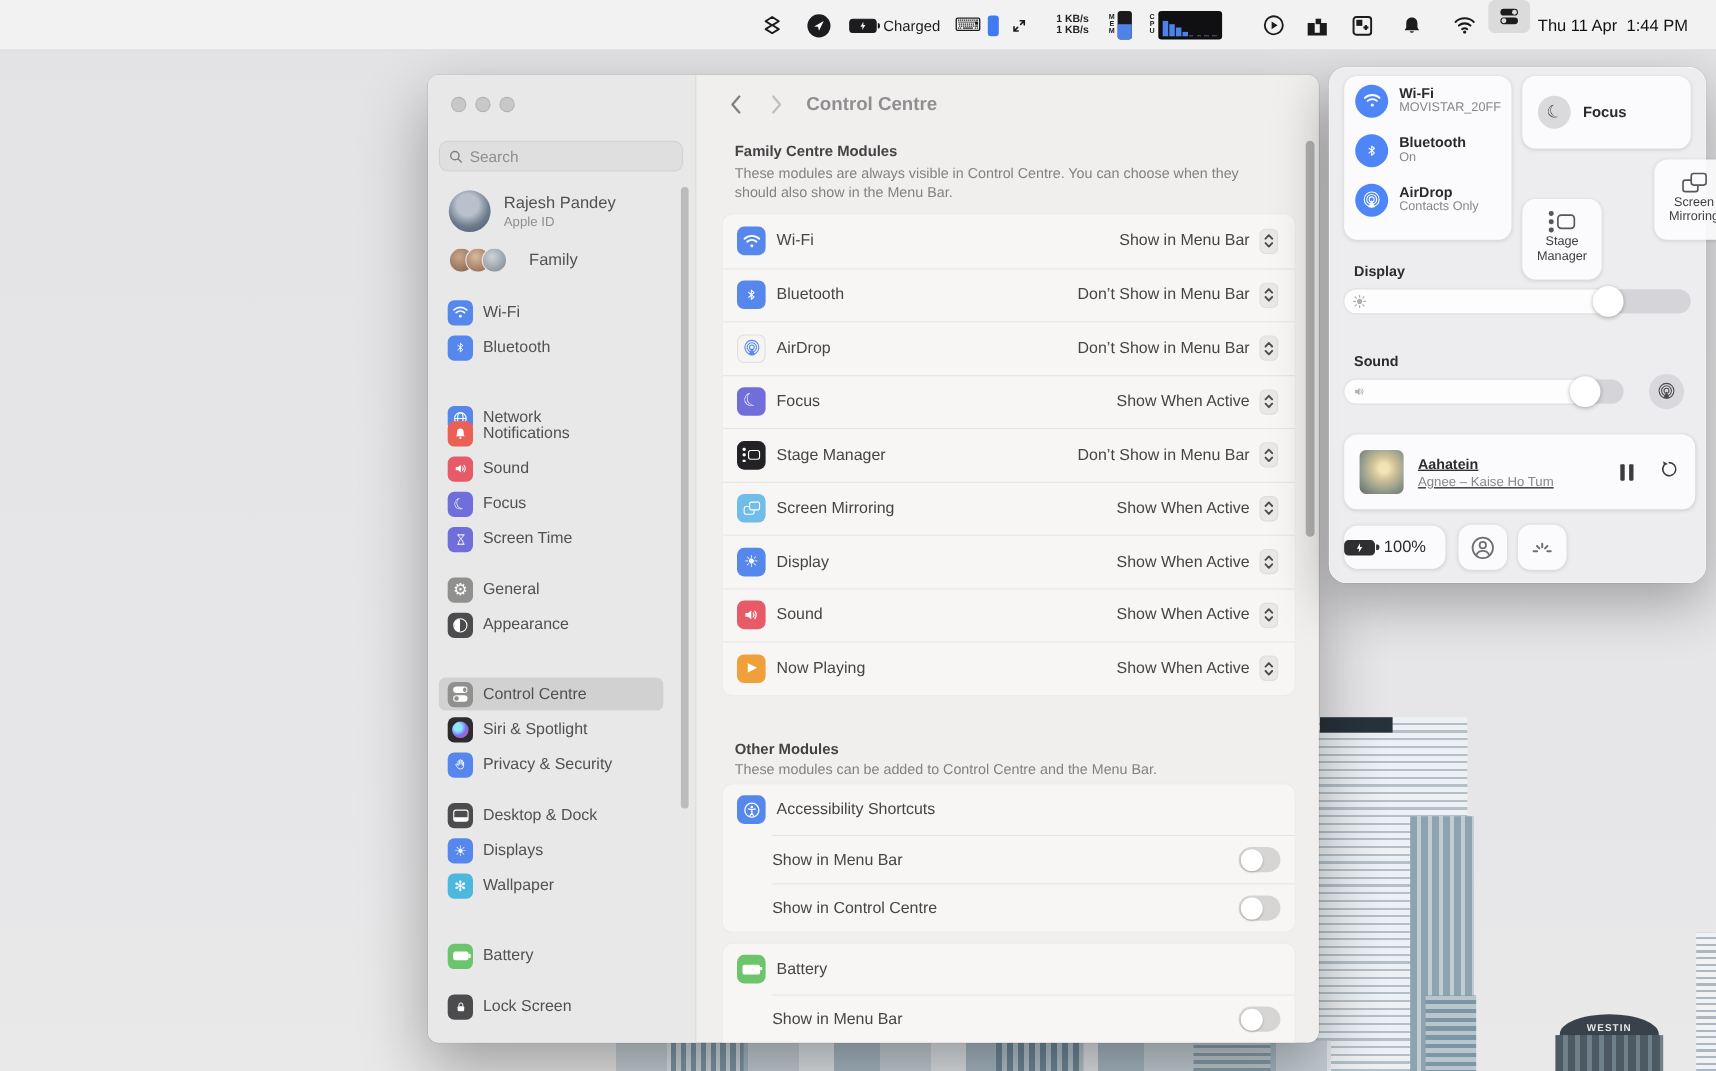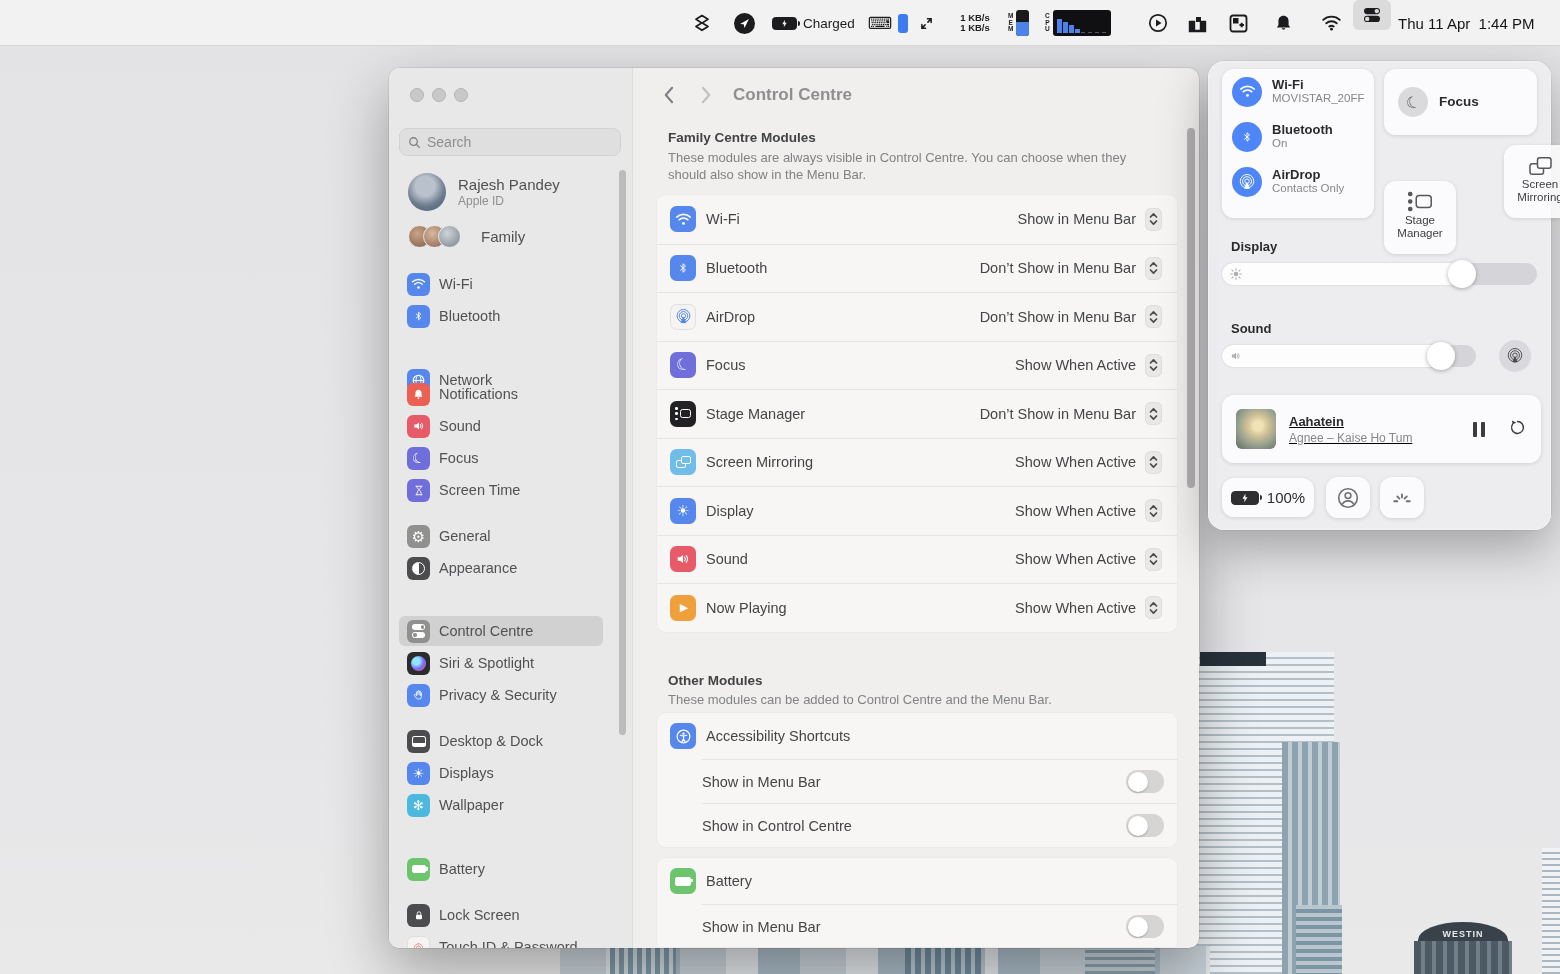--- a/index.html
+++ b/index.html
@@ -411,28 +411,20 @@
 
     <div class="sb-item" style="top:832px;">
       <span class="sb-ic ic-dark">
           <svg width="12" height="13" viewBox="0 0 24 24">
             <rect x="6" y="10.5" width="12" height="9" rx="2" fill="#fff"></rect>
             <path d="M8.5 10.5V8a3.5 3.5 0 0 1 7 0v2.5" stroke="#fff" stroke-width="1.8" fill="none"></path>
           </svg>
         </span>
       <span>Lock Screen</span>
     </div>
-    <div class="sb-item" style="top:864px;">
-      <span class="sb-ic ic-white">
-          <svg width="13" height="13" viewBox="0 0 24 24">
-            <path d="M12 5a8 8 0 0 0-8 8M12 5a8 8 0 0 1 8 8M12 9a4.5 4.5 0 0 0-4.5 4.5M12 9a4.5 4.5 0 0 1 4.5 4.5M12 13v5" stroke="#e7848d" stroke-width="1.6" fill="none" stroke-linecap="round"></path>
-          </svg>
-        </span>
-      <span>Touch ID &amp; Password</span>
-    </div>
 
     <div class="sb-scroll"></div>
   </div>
 
   <div class="content">
     <div class="nav-back">
       <svg width="11" height="18" viewBox="0 0 12 20">
           <path d="M10 2L3 10l7 8" stroke="#7f7f83" stroke-width="2.3" fill="none" stroke-linecap="round" stroke-linejoin="round"></path>
         </svg>
     </div>
@@ -733,21 +725,21 @@
         <i></i>
       </span>
     <span style="margin-left:10px;">
       <svg width="19" height="19" viewBox="0 0 24 24">
           <path d="M12 4.5a7.5 7.5 0 1 1-6.2 3.3" stroke="#3c3c40" stroke-width="1.8" fill="none" stroke-linecap="round"></path>
           <path d="M5 3l.8 5L10.5 6z" fill="#3c3c40"></path>
         </svg>
     </span>
   </div>
 
-  <div class="cc-card" style="left:14px;top:417px;width:92px;height:39px;display:flex;align-items:center;justify-content:center;">
+  <div class="cc-card" style="left:14px;top:417px;width:92px;height:39px;display:flex;align-items:center;">
     <span class="cc-batt-body">
         <svg width="10" height="10" viewBox="0 0 12 12">
           <path d="M6.5 1 L3 7h2.5L5 11 L9 5H6.5z" fill="#fff"></path>
         </svg>
       </span>
     <span class="cc-batt-pct">100%</span>
   </div>
   <div class="cc-card" style="left:118px;top:416px;width:44px;height:41px;display:flex;align-items:center;justify-content:center;">
     <svg width="24" height="24" viewBox="0 0 24 24">
         <circle cx="12" cy="12" r="9.3" fill="none" stroke="#6f6f73" stroke-width="1.6"></circle>

